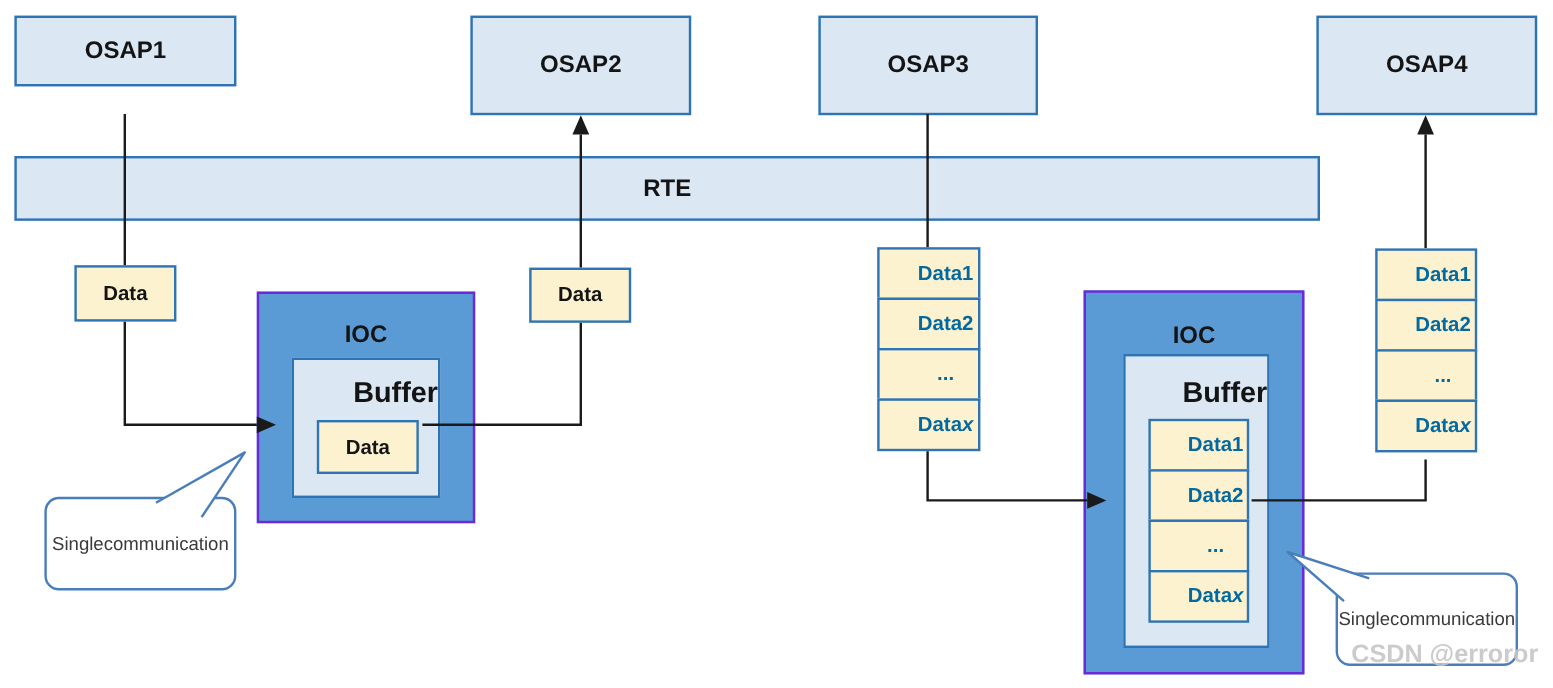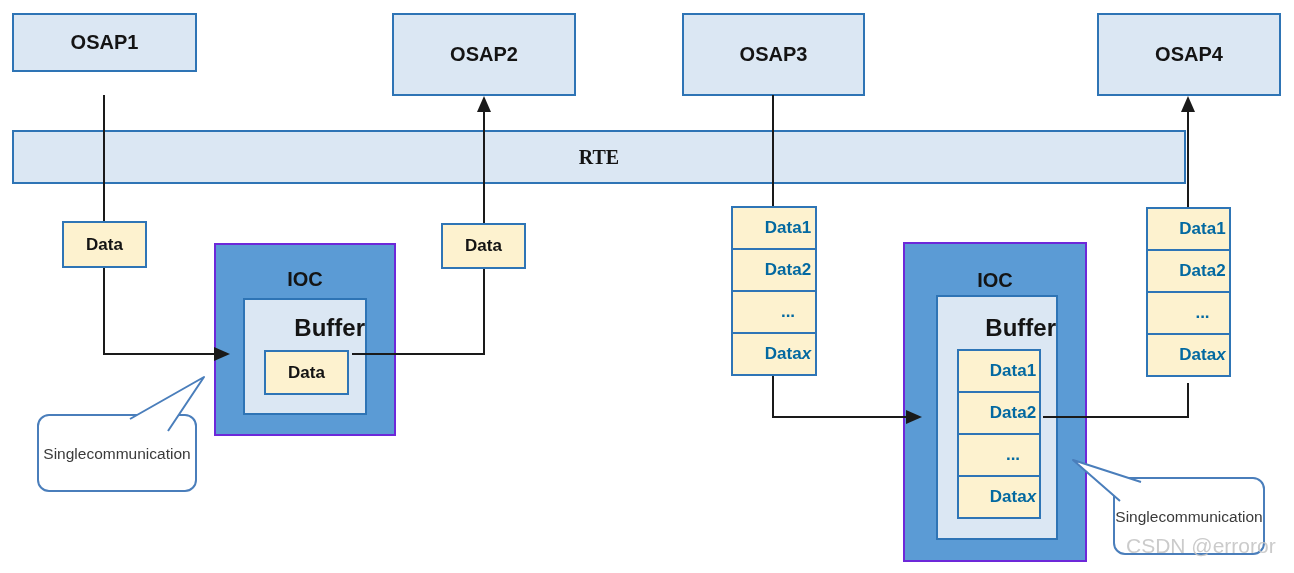--- a/index.html
+++ b/index.html
@@ -51,42 +51,42 @@
   
   .callout{
     position:absolute;background:#ffffff;border:2px solid #4a7ebb;border-radius:12px;
     display:flex;align-items:center;justify-content:center;
     font-size:15.5px;line-height:21px;color:#3a3a3a;box-sizing:border-box;z-index:4;
     text-align:center;
   }
   
   .wm{
     position:absolute;left:1126px;top:534px;z-index:6;
-    font-size:21px;color:#c6c6c6;opacity:0.9;white-space:nowrap;
+    font-size:21px;color:#c6c6c6;opacity:0.9;white-space:nowrap;font-weight:bold;
   }
 </style>
 </head>
 <body>
 
 <div id="canvas">
 
   <div class="node" style="left:12px;top:13px;width:185px;height:59px;">
     <span>OSAP1</span>
   </div>
   <div class="node" style="left:392px;top:13px;width:184px;height:83px;">
     <span>OSAP2</span>
   </div>
   <div class="node" style="left:682px;top:13px;width:183px;height:83px;">
     <span>OSAP3</span>
   </div>
   <div class="node" style="left:1097px;top:13px;width:184px;height:83px;">
     <span>OSAP4</span>
   </div>
 
-  <div class="node" style="left:12px;top:130px;width:1174px;height:54px;font-family:Liberation Serif, serif;">
+  <div class="node" style="left:12px;top:130px;width:1088px;height:54px;">
     <span>RTE</span>
   </div>
 
   <div class="ioc" style="left:202px;top:243px;width:182px;height:193px;">
     <div class="ioc-label" style="top:23px;">IOC</div>
     <div class="buffer" style="left:27px;top:53px;width:124px;height:117px;">
       <div class="buffer-label" style="top:14px;">Buffer</div>
       <div class="databox" style="left:19px;top:50px;width:85px;height:45px;">
         <span>Data</span>
       </div>

